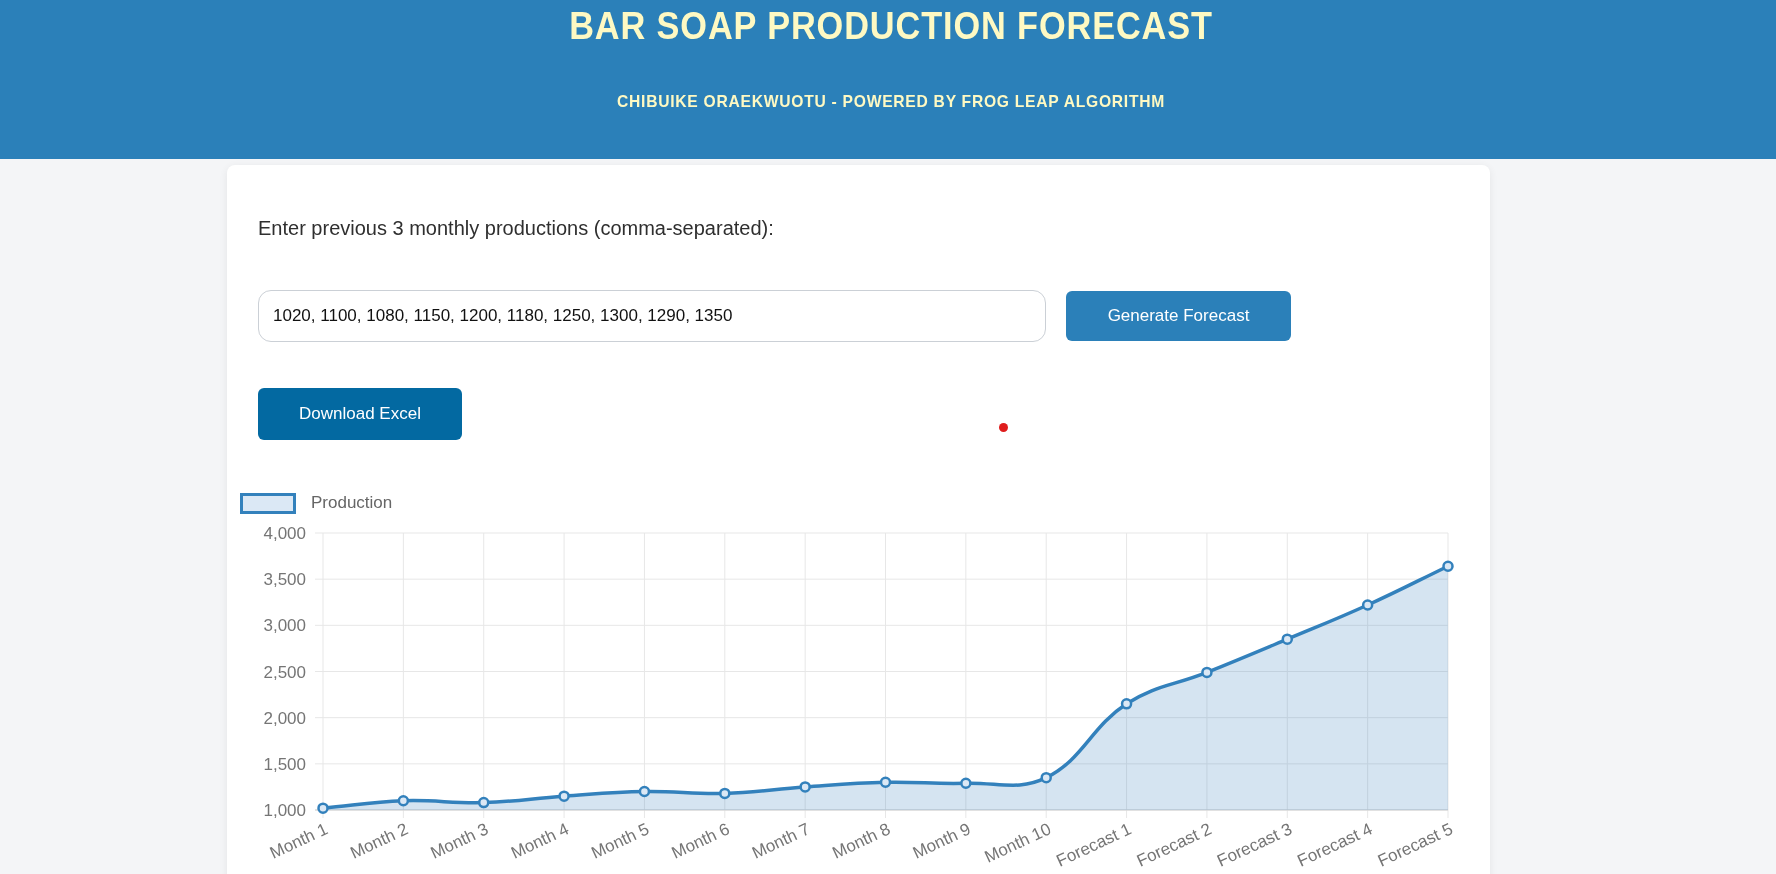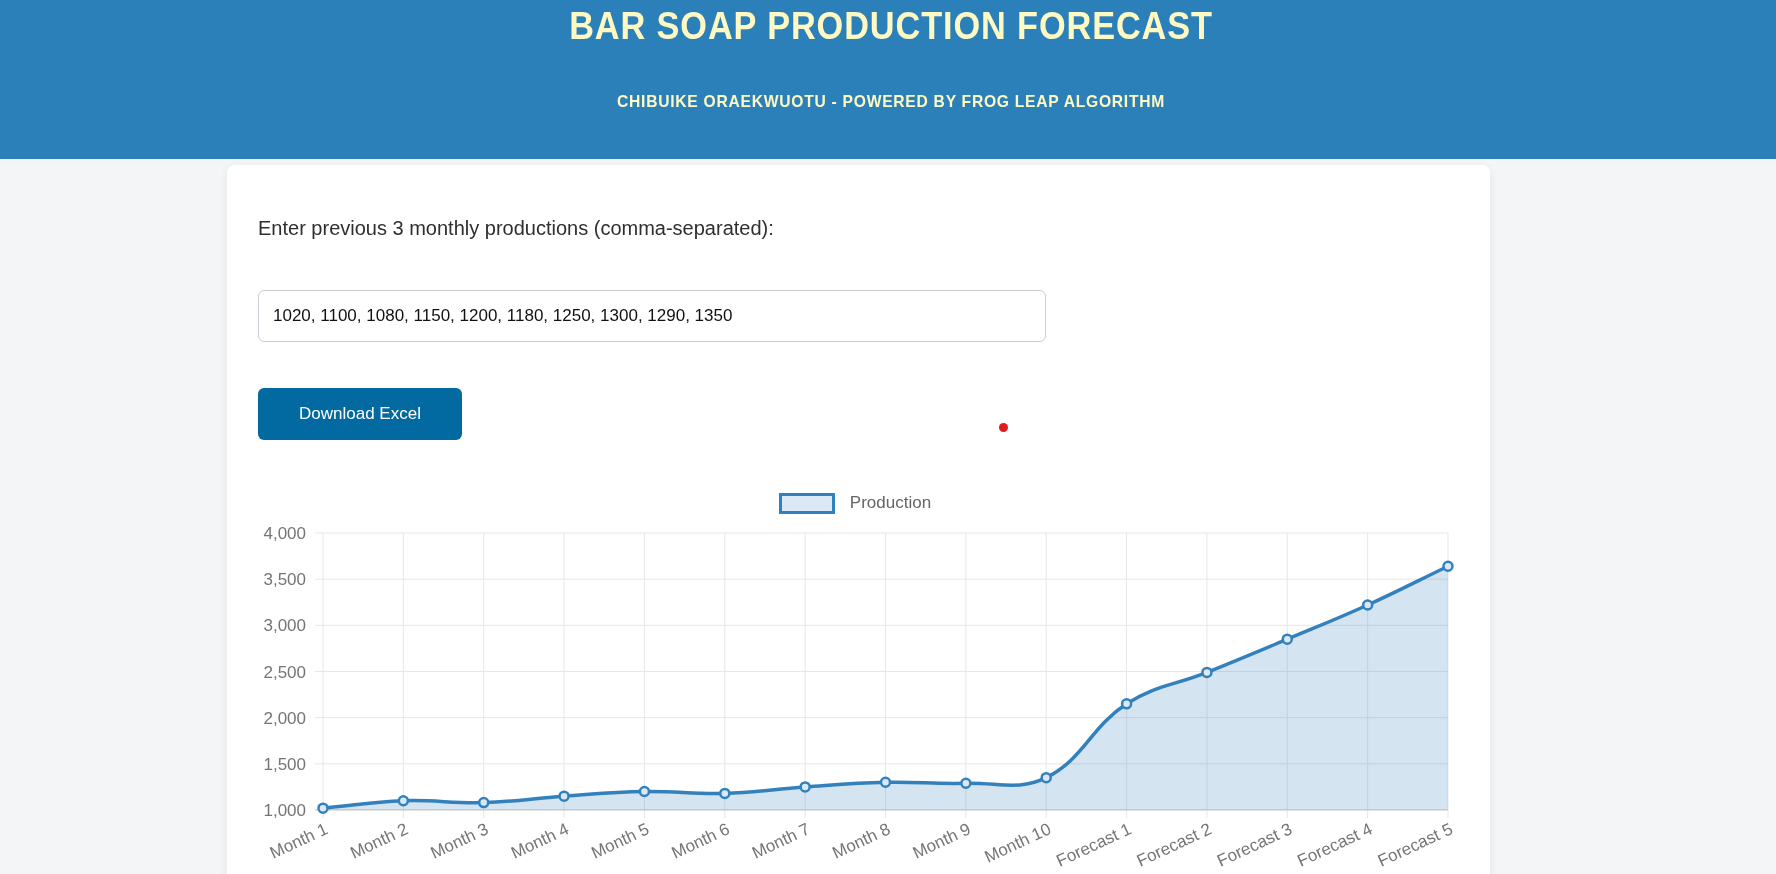--- a/index.html
+++ b/index.html
@@ -14,53 +14,54 @@
   .app-subtitle { margin-top:44px; font-size:17px; font-weight:bold; letter-spacing:0.8px;
                   transform:scaleX(0.92); transform-origin:center; white-space:nowrap; }
 
   
   .card { position:absolute; left:227px; top:165px; width:1263px; height:760px;
           background:#ffffff; border-radius:8px; box-shadow:0 2px 8px rgba(0,0,0,0.07); }
 
   .form-label { position:absolute; left:31px; top:52px; font-size:20px; color:#2f2f2f; }
 
   .prod-input { position:absolute; left:31px; top:125px; width:788px; height:52px;
-                border:1px solid #cbd0d6; border-radius:6px; padding:0 14px;
+                border:1px solid #cbd0d6; border-radius:13px; padding:0 14px;
                 font-size:17px; color:#111; font-family:"Liberation Sans",sans-serif; }
 
   .btn { position:absolute; border:none; border-radius:6px; color:#fff;
          font-size:17px; font-family:"Liberation Sans",sans-serif; cursor:pointer; }
   .btn-generate { left:839px; top:126px; width:225px; height:50px; background:#2b80b9; }
   .btn-download { left:31px;  top:223px; width:204px; height:52px; background:#0369a1; }
 
   .red-dot { position:absolute; left:772px; top:258px; width:9px; height:9px;
              border-radius:50%; background:#df1d1d; }
 
   
   .chart-area { position:absolute; left:13px; top:290px; width:1230px; height:419px; }
   .legend { position:absolute; left:0; top:36px; width:100%; height:24px;
-            display:flex; align-items:center; justify-content:center; }
+            display:flex; align-items:center; justify-content:flex-start; }
   .legend-swatch { width:56px; height:21px; background:#dbe8f5;
                    border:3px solid #3381bc; margin-right:15px; }
   .legend-label { font-size:17px; color:#666; }
   svg text { font-family:"Liberation Sans", sans-serif; }
 </style>
 </head>
 <body>
 
 <div class="app-header">
   <div class="app-title">BAR SOAP PRODUCTION FORECAST</div>
   <div class="app-subtitle">CHIBUIKE ORAEKWUOTU - POWERED BY FROG LEAP ALGORITHM</div>
 </div>
 
 <div class="card">
   <div class="form-label">Enter previous 3 monthly productions (comma-separated):</div>
 
   <input class="prod-input" type="text" value="1020, 1100, 1080, 1150, 1200, 1180, 1250, 1300, 1290, 1350" style="">
 
+  <button class="btn btn-generate">Generate Forecast</button>
 
   <button class="btn btn-download">Download Excel</button>
 
   <div class="red-dot"></div>
 
   <div class="chart-area">
     <div class="legend">
       <span class="legend-swatch"></span>
       <span class="legend-label">Production</span>
     </div>

